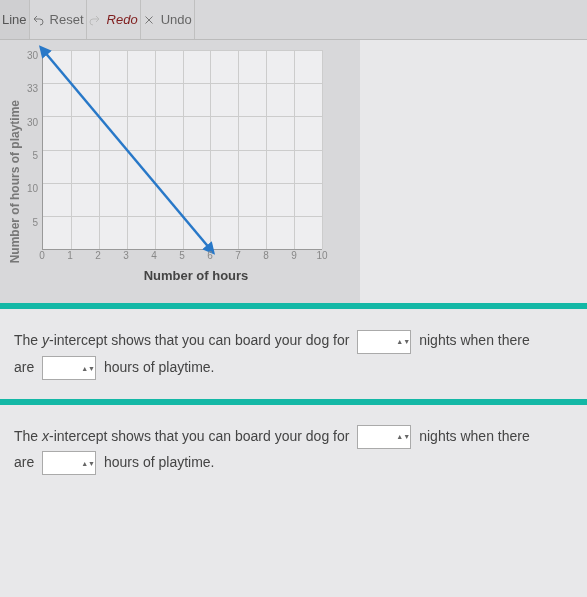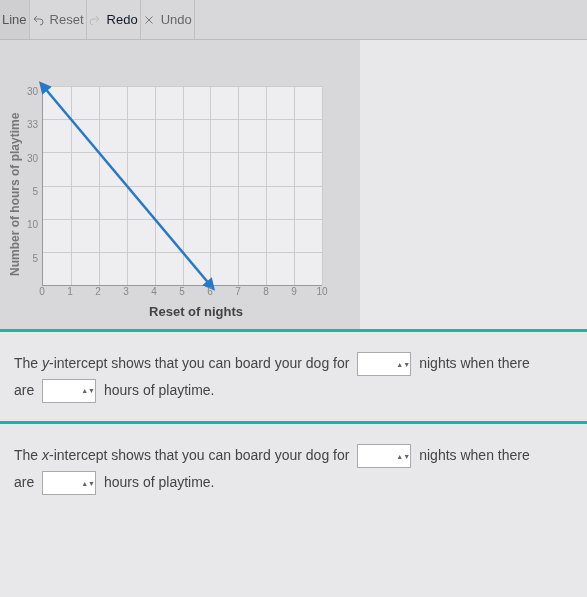--- a/index.html
+++ b/index.html
@@ -26,39 +26,39 @@
       height: 100%;
       font-size: 13px;
       color: #666;
       border-right: 1px solid #c0c0c0;
       cursor: pointer;
     }
     .tool-btn.active {
       background: #cfcfd1;
       color: #555;
     }
-    .tool-btn.disabled { color: #0f172a; }
+    .tool-btn.disabled { color: #7f1d1d; font-style: italic; }
     .icon-sm { width: 12px; height: 12px; display: inline-block; }
     .chart-area {
       display: flex;
       padding: 10px 10px 10px 6px;
       background: #d8d8da;
       width: 360px;
     }
     .ylabel {
       writing-mode: vertical-rl;
       transform: rotate(180deg);
       font-size: 12px;
       color: #777;
       font-weight: bold;
       padding: 30px 2px 50px 2px;
       text-align: center;
     }
     .chart-inner { flex: 1; }
-    .plot-wrap { display: flex; margin-top: 36px; }
+    .plot-wrap { display: flex; }
     .yticks {
       display: flex;
       flex-direction: column;
       justify-content: space-between;
       height: 200px;
       font-size: 10px;
       color: #888;
       padding-right: 4px;
       text-align: right;
       width: 18px;
@@ -84,21 +84,21 @@
       position: relative;
       height: 14px;
     }
     .xticks span { position: absolute; transform: translateX(-50%); }
     .xlabel { text-align: center; font-size: 13px; font-weight: bold; color: #444; margin-top: 4px; margin-left: 18px; }
     .question-block {
       padding: 18px 14px;
       font-size: 14px;
       color: #444;
       line-height: 1.9;
-      border-top: 3px solid #14b8a6;
+      border-top: 6px solid #14b8a6;
     }
     .question-block:first-of-type { border-top: 2px solid #ccc; margin-top: 8px; }
     .spinner {
       display: inline-flex;
       align-items: center;
       justify-content: flex-end;
       width: 54px;
       height: 24px;
       border: 1px solid #aaa;
       background: #fff;
@@ -189,21 +189,21 @@
       <span style="left:20%">2</span>
       <span style="left:30%">3</span>
       <span style="left:40%">4</span>
       <span style="left:50%">5</span>
       <span style="left:60%">6</span>
       <span style="left:70%">7</span>
       <span style="left:80%">8</span>
       <span style="left:90%">9</span>
       <span style="left:100%">10</span>
     </div>
-    <div class="xlabel">Reset of nights</div>
+    <div class="xlabel">Number of hours</div>
   </div>
 </div>
 
 <div class="question-block">
   <div>
     <span>The </span><span class="italic">y</span><span>-intercept shows that you can board your dog for</span>
     <span class="spinner">
         <span class="spinner-arrows">▲▼</span>
       </span>
     <span>nights when there</span>

